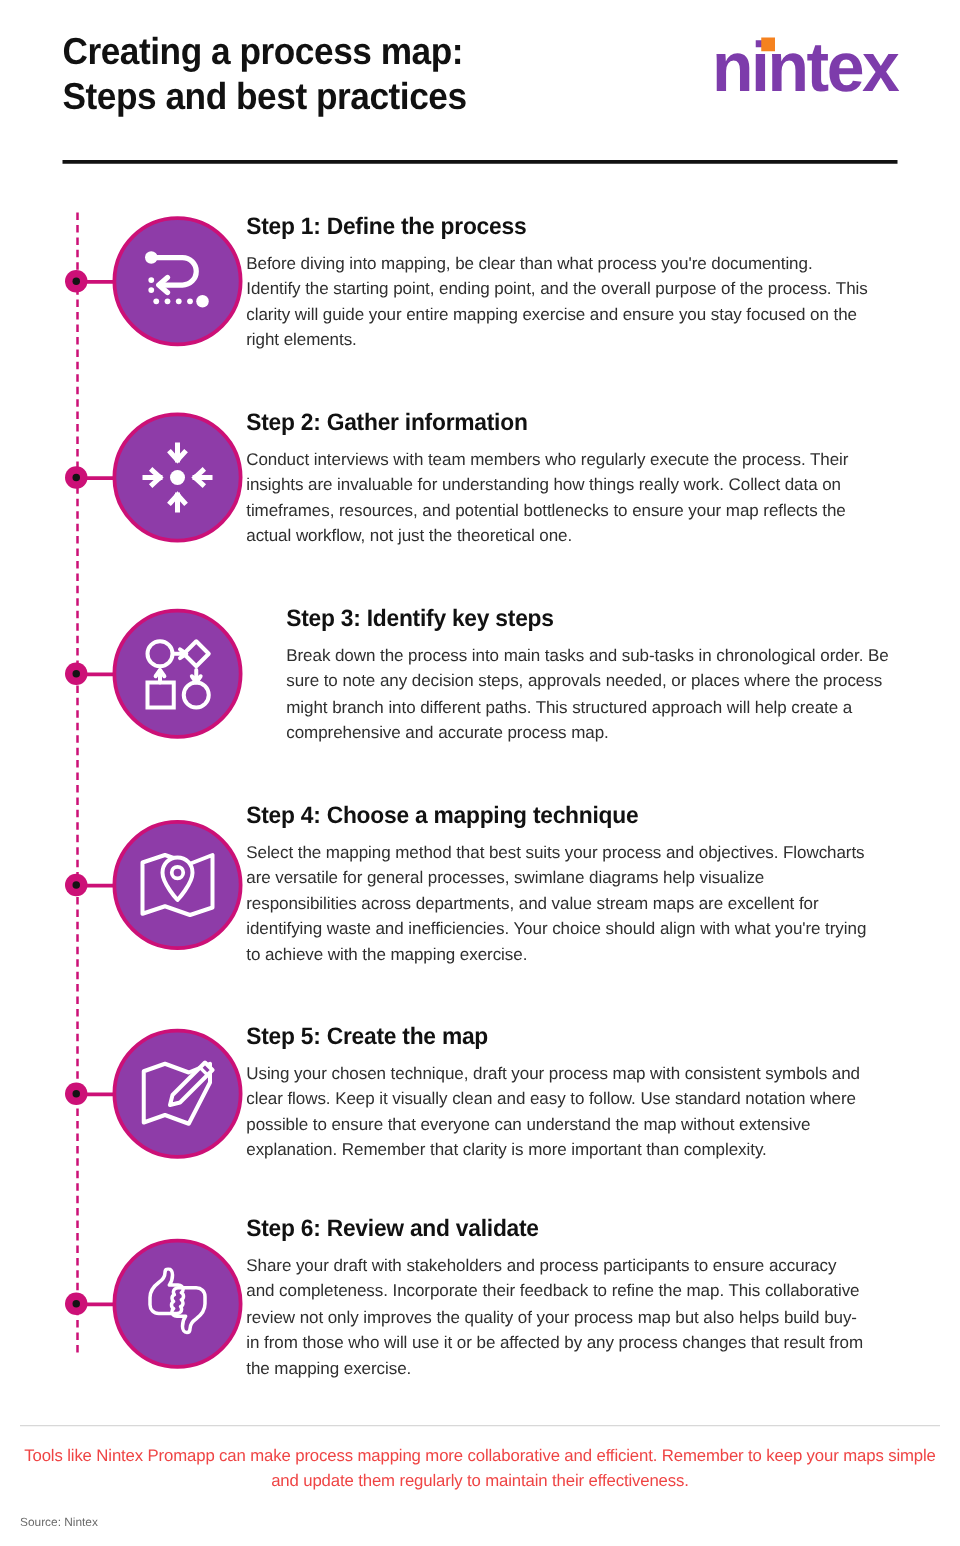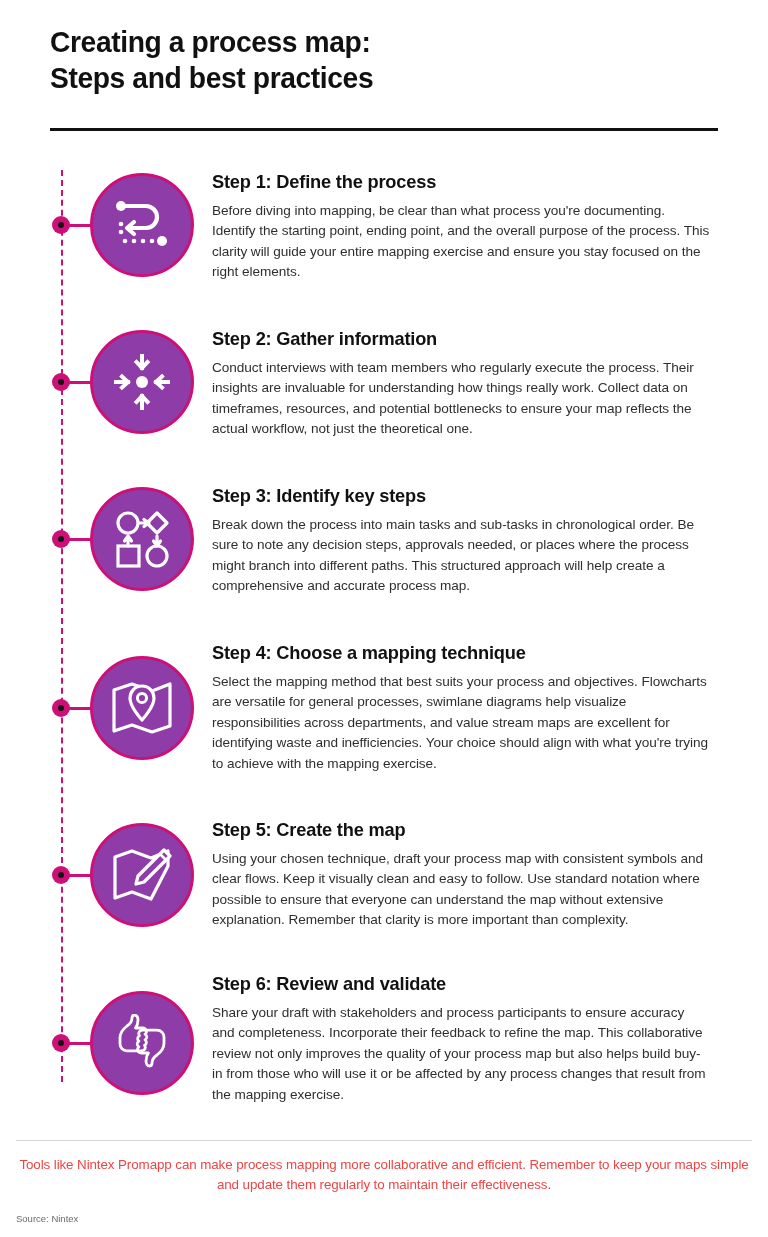--- a/index.html
+++ b/index.html
@@ -61,21 +61,21 @@
   }
   .connector{
     position:absolute;left:68px;height:3px;width:30px;background:#cc1077;
   }
   .circle{
     position:absolute;left:90px;width:104px;height:104px;border-radius:50%;
     background:#8e3ca8;border:3px solid #cc1077;box-sizing:border-box;
     display:flex;align-items:center;justify-content:center;
   }
   .circle svg{display:block;}
-  .step-body{position:absolute;left:212px;width:498px;}
+  .step-body{position:absolute;left:197px;width:498px;}
   .step-title{
     font-size:19px;line-height:24px;font-weight:bold;color:#111111;
     letter-spacing:-0.2px;margin:0 0 7px 0;
     transform:scaleX(0.96);transform-origin:left top;
     white-space:nowrap;
   }
   .step-text{
     font-size:13.6px;line-height:20.4px;color:#2f2f2f;margin:0;
     letter-spacing:-0.05px;
   }
@@ -96,20 +96,24 @@
   }
 </style>
 </head>
 <body>
 
 <div class="page">
 
   <div class="header">
     <div class="title">Creating a process map:
 Steps and best practices</div>
+    <div class="logo">
+      <div class="logo-word">nintex</div>
+      <div class="logo-dot"></div>
+    </div>
   </div>
   <div class="divider"></div>
 
   <div class="timeline-line"></div>
 
   <div class="step" style="top:170px;">
     <div class="node" style="top:46px;">
       <div class="node-dot"></div>
     </div>
     <div class="connector" style="top:54px;"></div>
@@ -163,21 +167,21 @@
         <circle cx="16" cy="14" r="10" fill="none" stroke="#ffffff" stroke-width="3.2"></circle>
         <path d="M11 8 L22 20 M22 20 L15.5 19.5 M22 20 L21.5 13.5" fill="none" stroke="#ffffff" stroke-width="0"></path>
         <path d="M27 14 h10 M37 14 l-5 -3.5 M37 14 l-5 3.5" fill="none" stroke="#ffffff" stroke-width="3.2" stroke-linecap="round" stroke-linejoin="round"></path>
         <path d="M45 4 L55 14 L45 24 L35 14 Z" fill="none" stroke="#ffffff" stroke-width="3.2" stroke-linejoin="round"></path>
         <path d="M45 27 v10 M45 37 l-3.5 -5 M45 37 l3.5 -5" fill="none" stroke="#ffffff" stroke-width="3.2" stroke-linecap="round" stroke-linejoin="round"></path>
         <circle cx="45" cy="47" r="10" fill="none" stroke="#ffffff" stroke-width="3.2"></circle>
         <rect x="6" y="37" width="21" height="20" fill="none" stroke="#ffffff" stroke-width="3.2"></rect>
         <path d="M16 37 v-10 M16 27 l-3.5 5 M16 27 l3.5 5" fill="none" stroke="#ffffff" stroke-width="3.2" stroke-linecap="round" stroke-linejoin="round"></path>
       </svg>
     </div>
-    <div class="step-body" style="top:0px;">
+    <div class="step-body" style="top:0px;margin-left:32px;">
       <h2 class="step-title">Step 3: Identify key steps</h2>
       <p class="step-text">Break down the process into main tasks and sub-tasks in chronological order. Be sure to note any decision steps, approvals needed, or places where the process might branch into different paths. This structured approach will help create a comprehensive and accurate process map.</p>
     </div>
   </div>
 
   <div class="step" style="top:641px;">
     <div class="node" style="top:58px;">
       <div class="node-dot"></div>
     </div>
     <div class="connector" style="top:66px;"></div>

